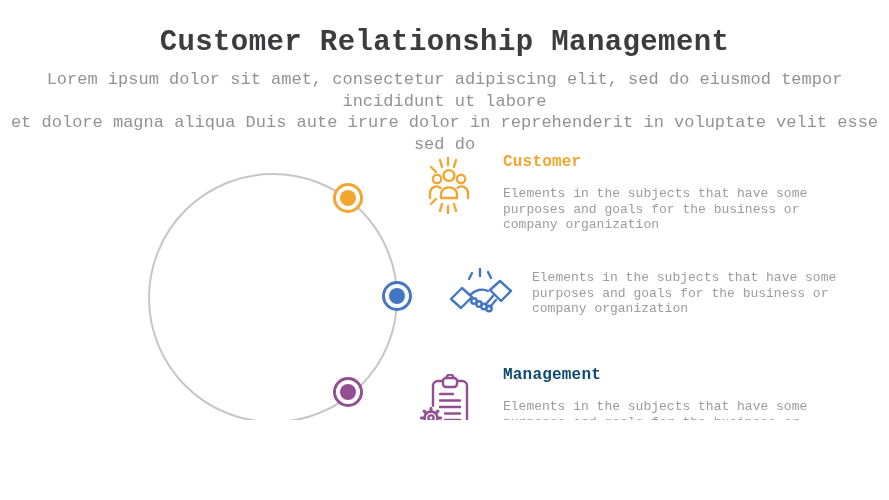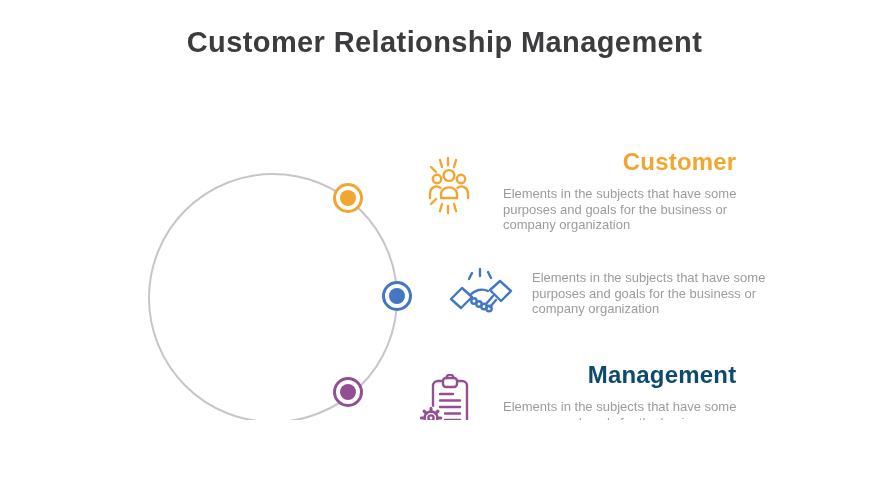--- a/index.html
+++ b/index.html
@@ -1,18 +1,18 @@
 <!DOCTYPE html>
 <html><head>
 <meta charset="utf-8">
 <style>
   html,body { margin:0; padding:0; background:#ffffff; }
   #canvas {
     position:relative; width:889px; height:420px; background:#ffffff;
-    font-family:Liberation Sans, sans-serif; overflow:hidden;
+    font-family:Liberation Mono, monospace; overflow:hidden;
   }
   .title {
     position:absolute; top:26px; left:0; right:0; text-align:center;
     font-size:29px; font-weight:700; letter-spacing:0.4px; color:#3C3C3E;
   }
   .subtitle {
     position:absolute; top:69px; left:0; right:0; text-align:center;
     font-size:17px; line-height:21.5px; color:#929294; white-space:pre-line;
   }
   
@@ -38,32 +38,34 @@
   
   .section-icon { position:absolute; }
   .section-icon svg { display:block; width:100%; height:100%; }
   .icon-customer     { left:427px; top:154px; width:44px; height:60px; }
   .icon-relationship { left:449px; top:264px; width:64px; height:56px; }
   .icon-management   { left:420px; top:374px; width:52px; height:62px; }
   .section-text { position:absolute; }
   .text-customer     { left:503px; top:150px; }
   .text-relationship { left:532px; top:258px; }
   .text-management   { left:503px; top:363px; }
-  .heading { font-size:24px; font-weight:700; letter-spacing:0.2px; line-height:24px;text-align:right; }
+  .heading { font-size:16px; font-weight:700; letter-spacing:0.2px; line-height:24px; }
   .desc {
     margin-top:12px; font-size:13px; line-height:15.5px;
     color:#9C9C9E; white-space:pre-line;
   }
 </style>
 </head>
 <body>
 
 <div id="canvas">
 
   <div class="title">Customer Relationship Management</div>
+  <div class="subtitle">Lorem ipsum dolor sit amet, consectetur adipiscing elit, sed do eiusmod tempor incididunt ut labore
+et dolore magna aliqua Duis aute irure dolor in reprehenderit in voluptate velit esse sed do</div>
 
   <div class="ring" style="border-color: rgb(198, 198, 200);"></div>
 
   <div class="dot dot-customer" style="border-color: rgb(243, 166, 47);">
     <span class="dot-core" style="background-color: rgb(243, 166, 47);"></span>
   </div>
   <div class="dot dot-relationship" style="border-color: rgb(67, 119, 196);">
     <span class="dot-core" style="background-color: rgb(67, 119, 196);"></span>
   </div>
   <div class="dot dot-management" style="border-color: rgb(148, 79, 146);">

